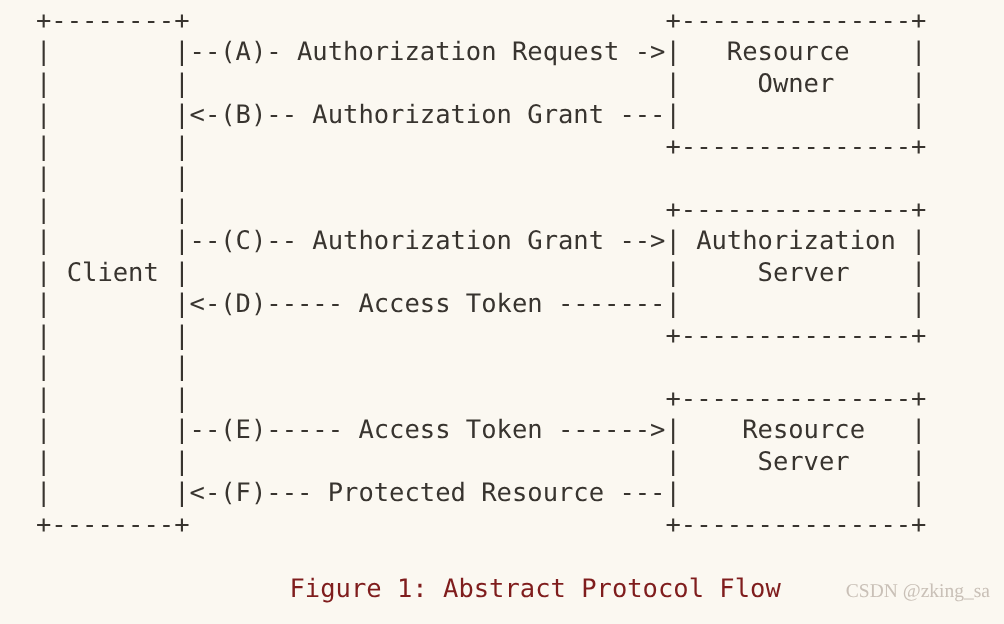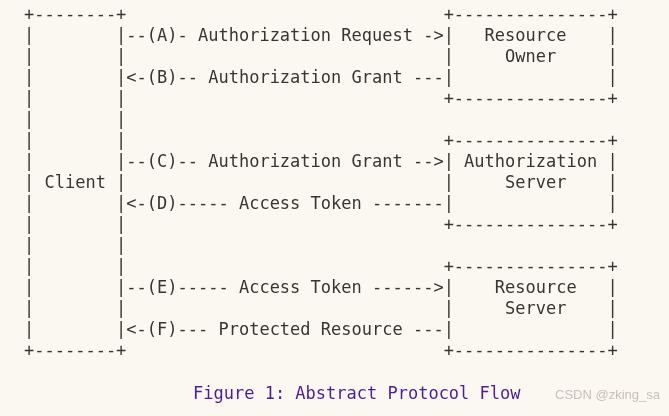--- a/index.html
+++ b/index.html
@@ -20,28 +20,28 @@
     font-size: 17px;
     line-height: 21px;
     color: #38342f;
     white-space: pre;
   }
   .figure-caption {
     margin: 22px 0 0 193px;
     font-family: "DejaVu Sans Mono", "Liberation Mono", monospace;
     font-size: 17px;
     line-height: 21px;
-    color: #4c1d95;
+    color: #7f1d1d;
     white-space: pre;
   }
   .watermark {
     position: absolute;
     right: 9px;
     bottom: 14px;
-    font-family: Liberation Sans, sans-serif;
+    font-family: Liberation Serif, serif;
     font-size: 13px;
     color: #c9c0b7;
   }
 </style>
 </head>
 <body>
 
 <pre class="ascii-diagram">+--------+                               +---------------+
 |        |--(A)- Authorization Request -&gt;|   Resource    |
 |        |                               |     Owner     |

